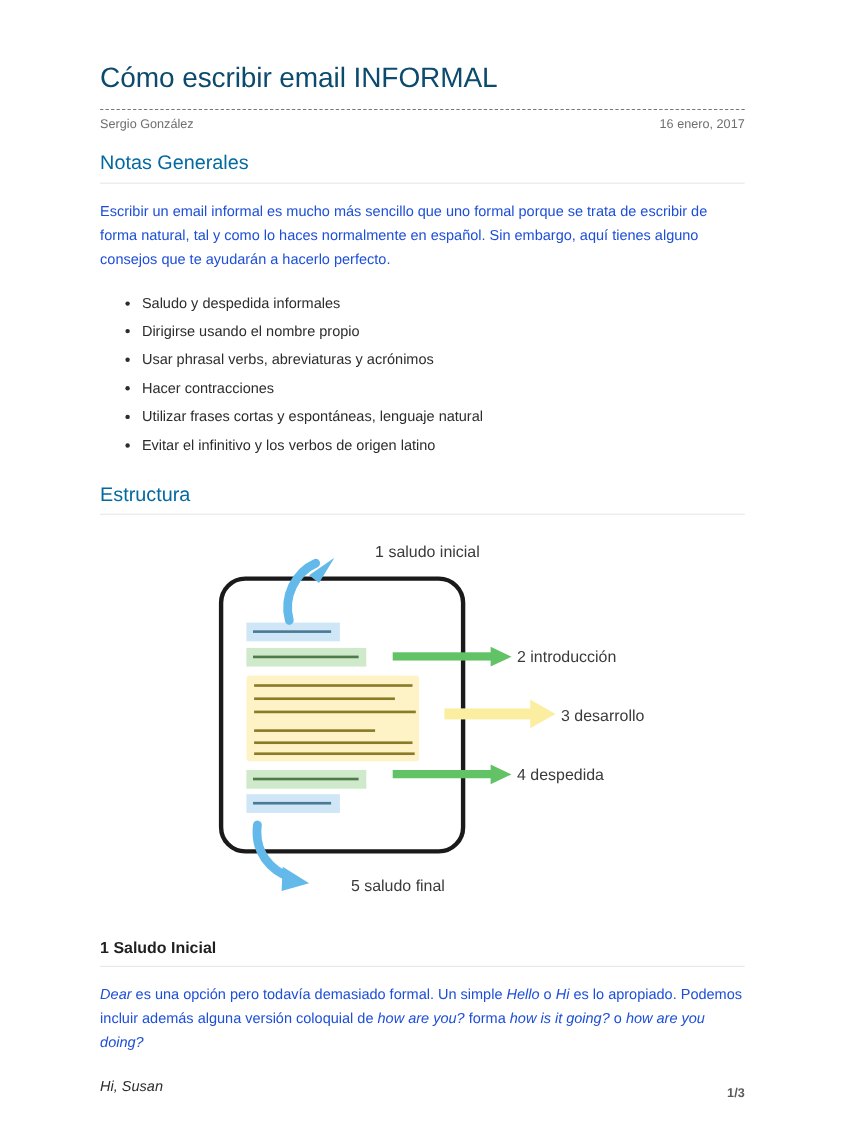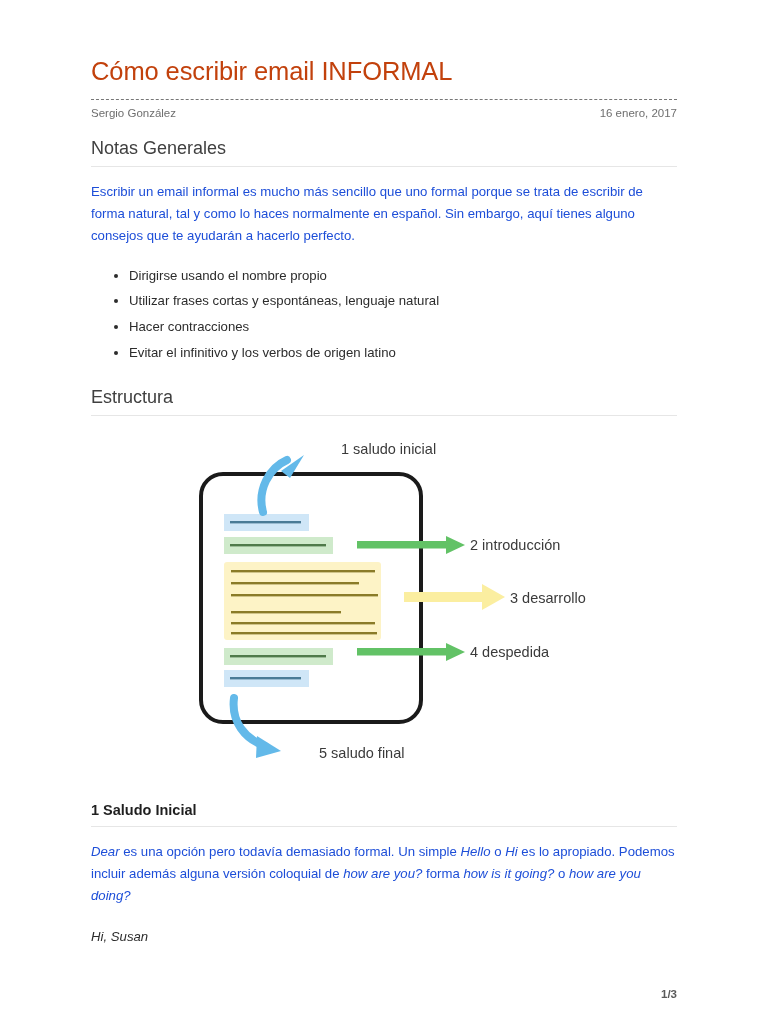--- a/index.html
+++ b/index.html
@@ -29,21 +29,21 @@
     position: absolute;
     left: 91px;
     top: 56px;
     width: 586px;
   }
 
   
   .doc-title {
     font-size: 25.5px;
     font-weight: 400;
-    color: #c2410c;
+    color: #0c4a6e;
     letter-spacing: -0.1px;
     margin: 0 0 12px 0;
     line-height: 1.2;
   }
 
   .dashed-rule {
     border: 0;
     border-top: 1.5px dashed #777777;
     margin: 0 0 7px 0;
     height: 0;
@@ -96,21 +96,21 @@
     align-items: center;
     font-size: 11.5px;
     color: #6e6e6e;
     margin-bottom: 18px;
   }
 
   
   .h2 {
     font-size: 18px;
     font-weight: 400;
-    color: #404040;
+    color: #0369a1;
     margin: 0 0 6px 0;
     line-height: 1.3;
   }
   .h3 {
     font-size: 14.5px;
     font-weight: bold;
     color: #1f1f1f;
     margin: 0 0 6px 0;
     line-height: 1.3;
   }
@@ -196,23 +196,25 @@
       <span>Sergio González</span>
       <span>16 enero, 2017</span>
     </div>
 
     <h2 class="h2">Notas Generales</h2>
     <hr class="hr-light">
 
     <p class="body">Escribir un email informal es mucho más sencillo que uno formal porque se trata de escribir de forma natural, tal y como lo haces normalmente en español. Sin embargo, aquí tienes alguno consejos que te ayudarán a hacerlo perfecto.</p>
 
     <ul class="bullets">
+      <li>Saludo y despedida informales</li>
       <li>Dirigirse usando el nombre propio</li>
+      <li>Usar phrasal verbs, abreviaturas y acrónimos</li>
+      <li>Hacer contracciones</li>
       <li>Utilizar frases cortas y espontáneas, lenguaje natural</li>
-      <li>Hacer contracciones</li>
       <li>Evitar el infinitivo y los verbos de origen latino</li>
     </ul>
 
     <h2 class="h2">Estructura</h2>
     <hr class="hr-light">
 
     <div class="diagram-wrap">
       <svg width="586" height="345" viewBox="0 0 586 345" xmlns="http://www.w3.org/2000/svg">
 
         <rect x="110" y="44" width="220" height="248" rx="22" ry="22" fill="#ffffff" stroke="#1a1a1a" stroke-width="4"></rect>

